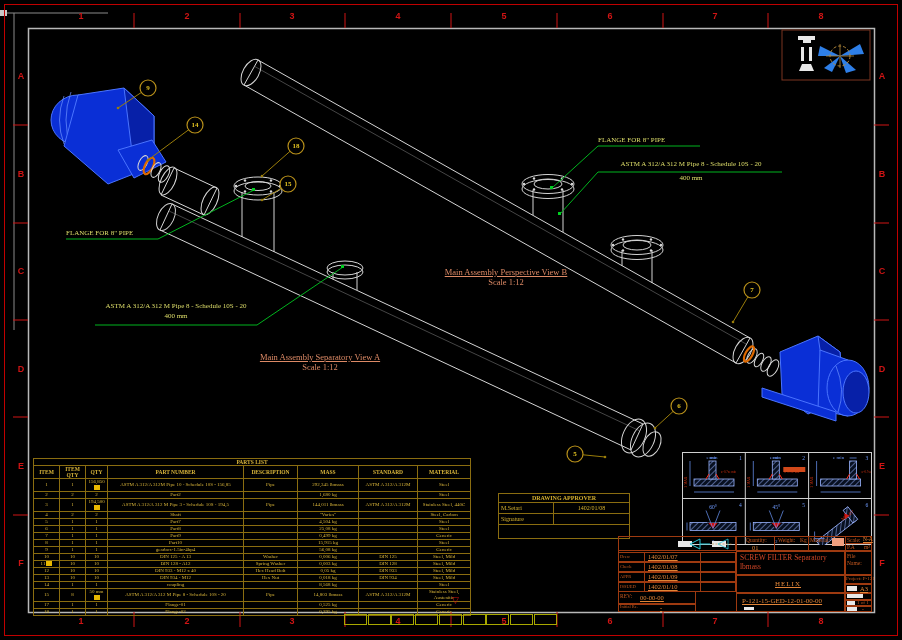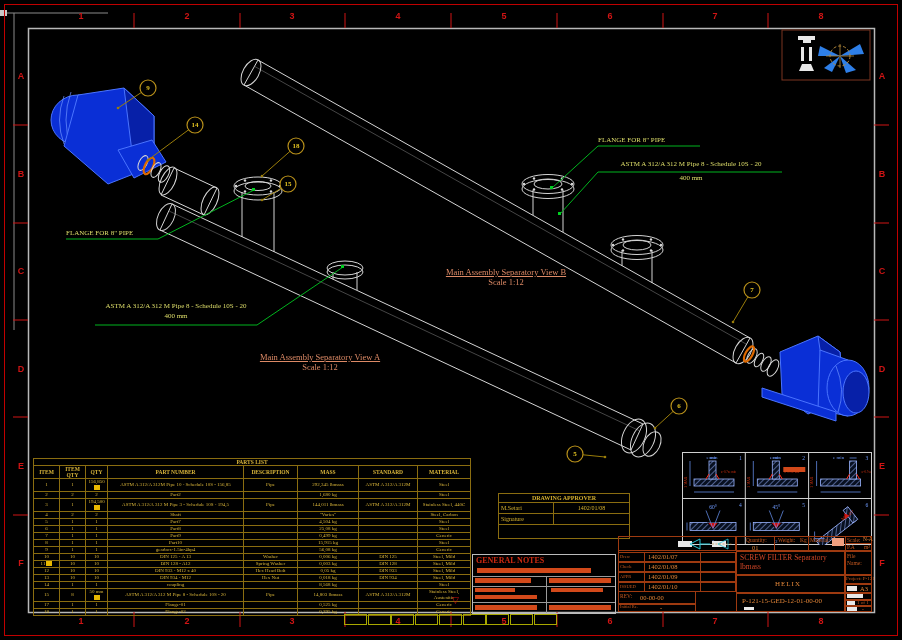--- a/index.html
+++ b/index.html
@@ -29,21 +29,21 @@
   #gnotes{position:absolute;left:472px;top:554px;width:142px;height:58px;border:1px solid #bbb;}
   #gnotes .ti{position:absolute;left:3px;top:1px;color:#cf2a10;font:bold 8px "Liberation Serif",serif;}
   .bar{position:absolute;background:#d2491a;height:5px;}
   .gline{position:absolute;background:#9a9a9a;}
   
   #weldtitle{position:absolute;left:682px;top:431px;width:190px;text-align:center;
      color:#cc2810;font:bold 12px "DejaVu Sans Mono",monospace;letter-spacing:2px;white-space:nowrap;}
   
   .tb{position:absolute;border:1px solid #9e3a10;color:#d06b28;font-size:5.5px;line-height:6px;box-sizing:border-box;}
   .tbtxt{position:absolute;color:#c2571f;font-size:5.5px;white-space:nowrap;}
-  .tbval{position:absolute;color:#e08437;font-size:6.5px;white-space:nowrap;}
+  .tbval{position:absolute;color:#e08437;font-size:6.5px;white-space:nowrap;text-decoration:underline;}
   .tbbig{position:absolute;color:#cf4526;font-size:7.5px;white-space:nowrap;}
   .wbox{position:absolute;background:#e8e8e8;}
   .ybox{position:absolute;border:1px solid #a8a800;box-sizing:border-box;}
   #revtri{position:absolute;left:452px;top:595px;color:#d01010;font-size:9px;}
 </style>
 </head>
 <body>
 
 <div id="stage">
 
@@ -365,21 +365,21 @@
     </div>
 
   <div class="ylab" style="left:66px;top:229px;">FLANGE  FOR 8" PIPE</div>
   <div class="ylab" style="left:95px;top:302px;width:162px;text-align:center;">ASTM A 312/A 312 M Pipe 8 - Schedule 10S - 20</div>
   <div class="ylab" style="left:95px;top:312px;width:162px;text-align:center;">400 mm</div>
   <div class="ylab" style="left:598px;top:136px;">FLANGE  FOR 8" PIPE</div>
   <div class="ylab" style="left:598px;top:160px;width:186px;text-align:center;">ASTM A 312/A 312 M Pipe 8 - Schedule 10S - 20</div>
   <div class="ylab" style="left:598px;top:174px;width:186px;text-align:center;">400 mm</div>
 
   <div class="vtitle" style="left:421px;top:267px;width:170px;">
-    <div class="t1">Main Assembly Separatory View B</div>
+    <div class="t1">Main Assembly Perspective View B</div>
     <div>Scale 1:12</div>
   </div>
   <div class="vtitle" style="left:235px;top:352px;width:170px;">
     <div class="t1">Main Assembly Separatory View A</div>
     <div>Scale 1:12</div>
   </div>
 
   <table id="parts">
     <colgroup>
         <col style="width:26px">
@@ -584,35 +584,20 @@
     <div class="rw">
         <div class="c1">M.Setari</div>
       <div class="c2">1402/01/08</div>
       </div>
     <div class="rw">
         <div class="c1">Signature</div>
       <div class="c2"></div>
       </div>
   </div>
 
-  <div id="gnotes">
-    <div class="ti">GENERAL NOTES</div>
-    <div class="bar" style="left:4px;top:13px;width:114px;"></div>
-    <div class="gline" style="left:0;top:21px;width:142px;height:1px;"></div>
-    <div class="gline" style="left:73px;top:21px;width:1px;height:37px;"></div>
-    <div class="gline" style="left:0;top:31px;width:142px;height:1px;"></div>
-    <div class="gline" style="left:0;top:47px;width:142px;height:1px;"></div>
-    <div class="bar" style="left:2px;top:23px;width:56px;"></div>
-    <div class="bar" style="left:76px;top:23px;width:62px;"></div>
-    <div class="bar" style="left:2px;top:33px;width:40px;height:4px;"></div>
-    <div class="bar" style="left:78px;top:33px;width:52px;height:4px;"></div>
-    <div class="bar" style="left:2px;top:40px;width:62px;height:4px;"></div>
-    <div class="bar" style="left:2px;top:50px;width:62px;"></div>
-    <div class="bar" style="left:76px;top:50px;width:62px;"></div>
-  </div>
 
   <div id="bottom-boxes">
       <div class="ybox" style="left:344px;top:614px;width:23px;height:11px;"></div>
       <div class="ybox" style="left:367.7px;top:614px;width:23px;height:11px;"></div>
       <div class="ybox" style="left:391.4px;top:614px;width:23px;height:11px;"></div>
       <div class="ybox" style="left:415.1px;top:614px;width:23px;height:11px;"></div>
       <div class="ybox" style="left:438.8px;top:614px;width:23px;height:11px;"></div>
       <div class="ybox" style="left:462.5px;top:614px;width:23px;height:11px;"></div>
       <div class="ybox" style="left:486.2px;top:614px;width:23px;height:11px;"></div>
       <div class="ybox" style="left:509.9px;top:614px;width:23px;height:11px;"></div>

